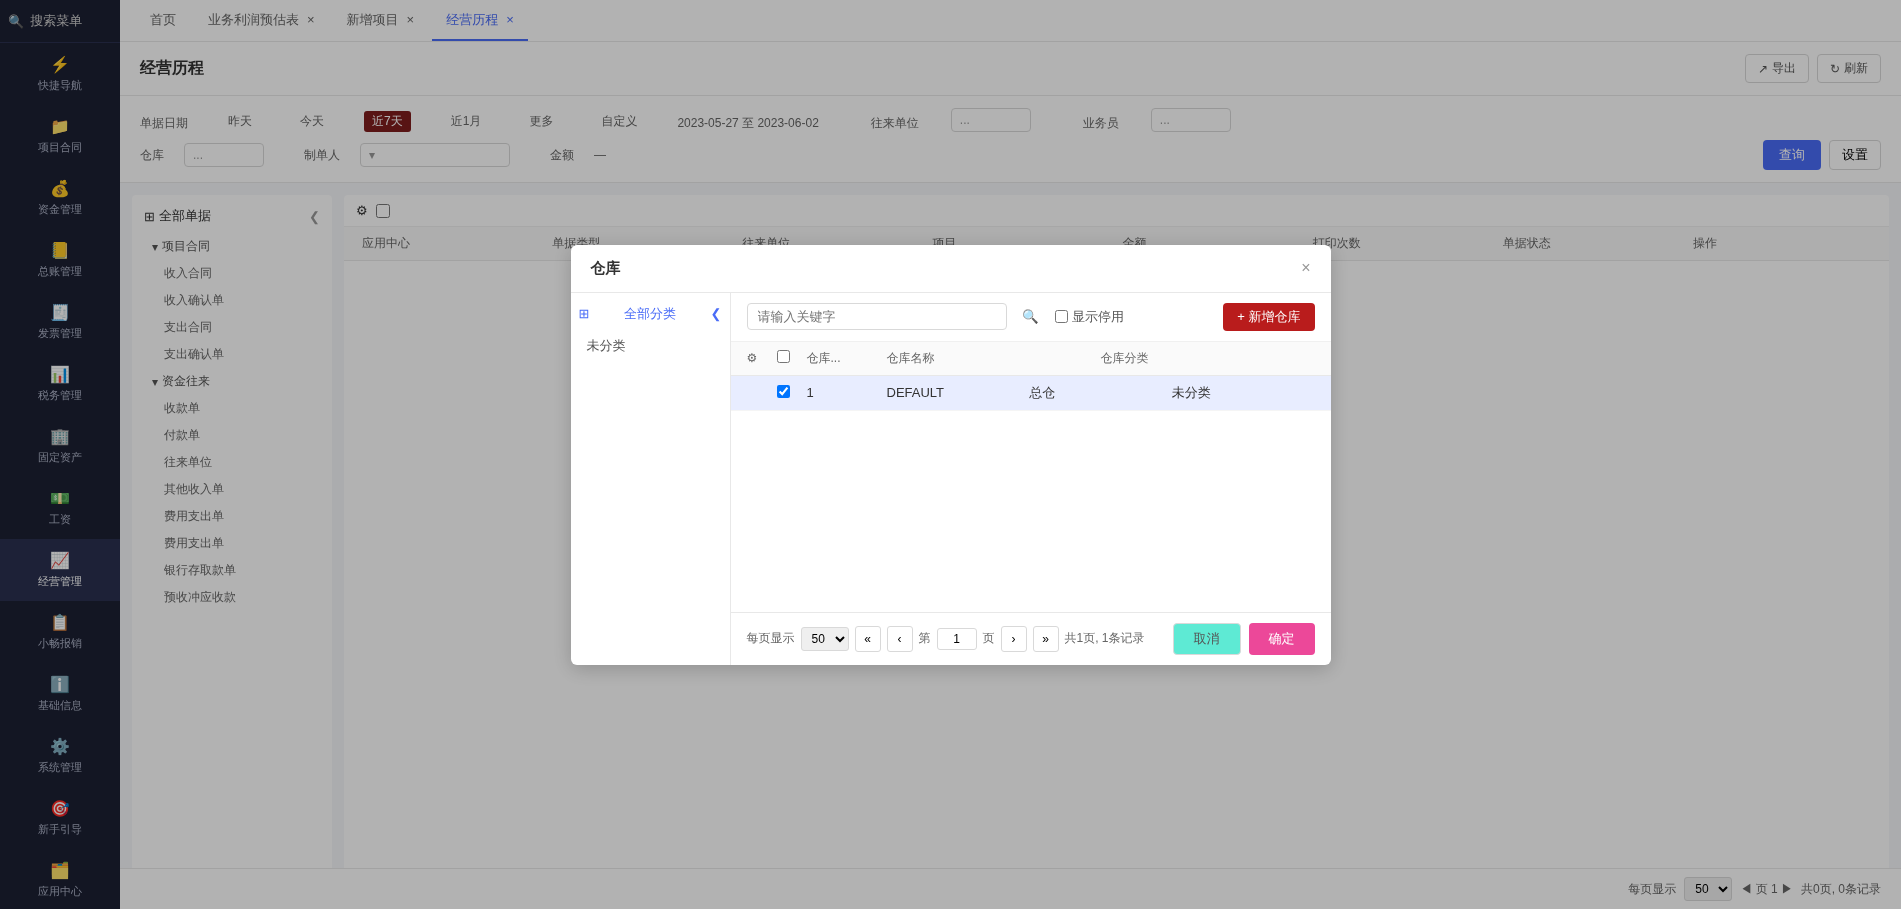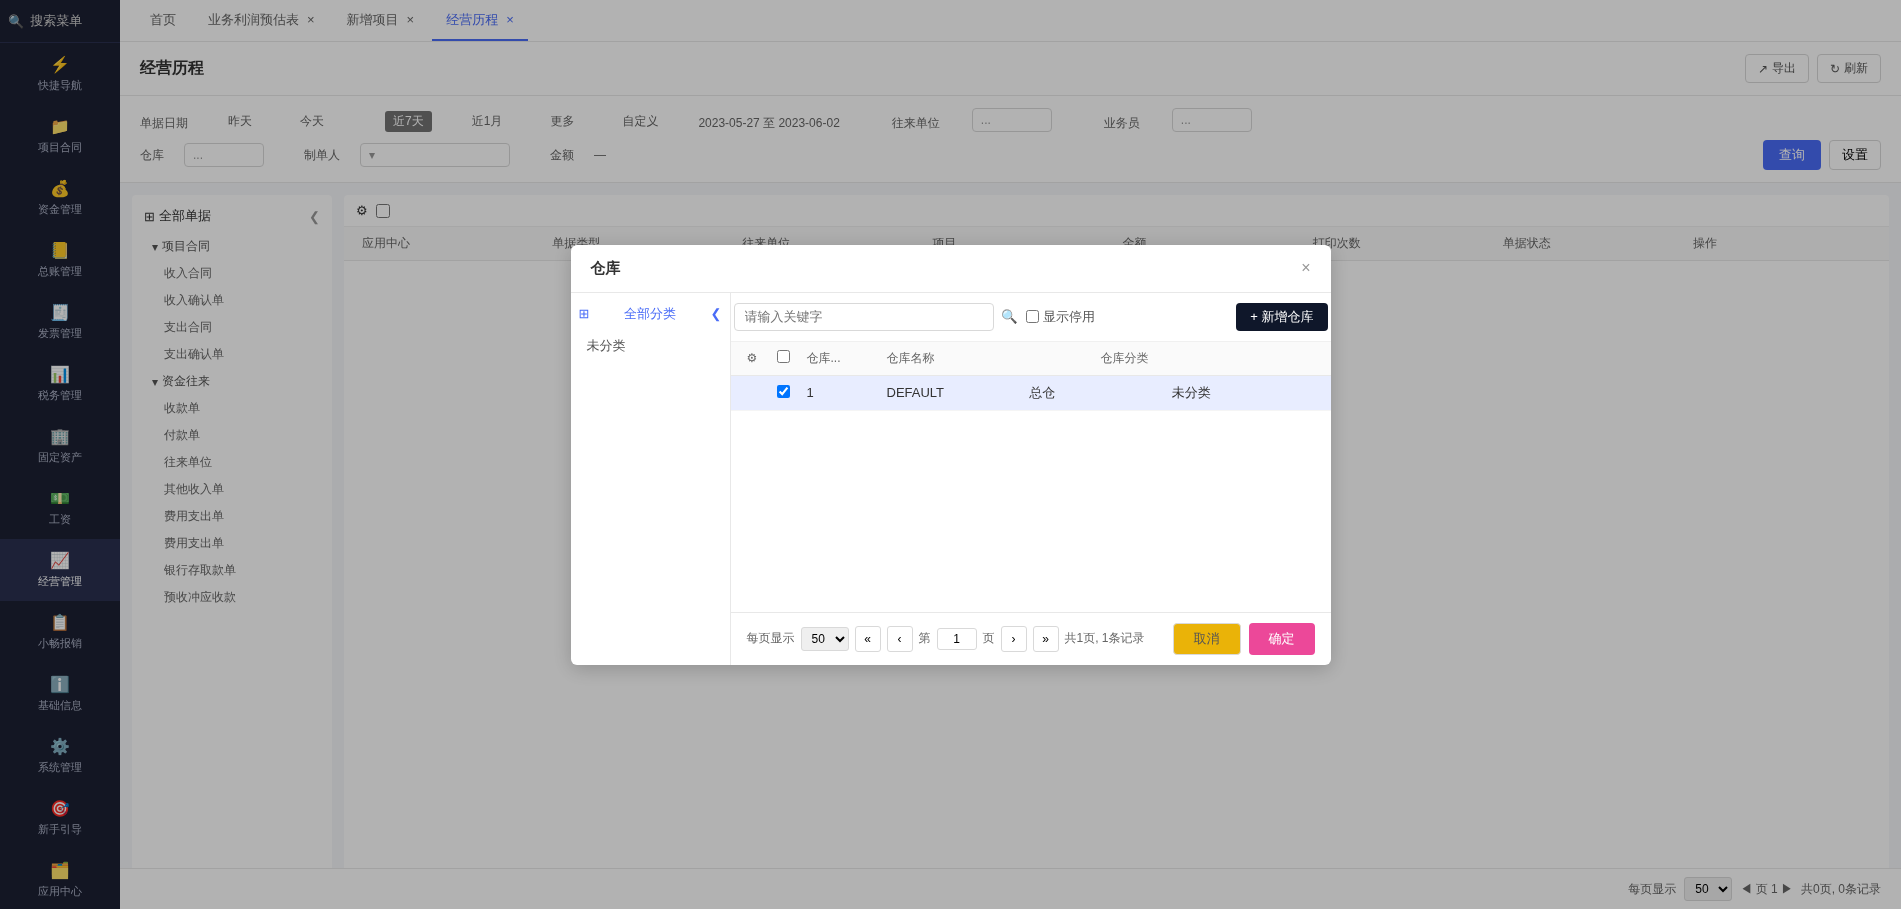--- a/index.html
+++ b/index.html
@@ -52,21 +52,21 @@
     
     .filter-area {
       background: #fff; padding: 12px 20px; border-bottom: 1px solid #e8e8e8;
     }
     .filter-row { display: flex; align-items: flex-end; gap: 32px; margin-bottom: 8px; }
     .filter-label { color: #666; font-size: 12px; white-space: nowrap; }
     .filter-date-btn {
       padding: 2px 8px; border: none; background: transparent; cursor: pointer;
       font-size: 12px; color: #666; border-radius: 3px;
     }
-    .filter-date-btn.active { background: #737373; color: #fff; margin-left: 21px; }
+    .filter-date-btn.active { background: #7f1d1d; color: #fff; }
     .filter-date-range { font-size: 12px; color: #666; }
     .filter-select {
       min-width: 80px; padding: 4px 8px; border: 1px solid #d9d9d9; border-radius: 4px;
       font-size: 12px; color: #999; cursor: pointer; display: flex; align-items: center;
       gap: 4px; background: #fff;
     }
     .filter-row2 { display: flex; align-items: center; gap: 20px; }
     .query-btn { padding: 5px 16px; background: #4a6cf7; color: #fff; border: none; border-radius: 4px; cursor: pointer; font-size: 13px; }
     .setting-btn { padding: 5px 12px; background: #fff; border: 1px solid #d9d9d9; border-radius: 4px; cursor: pointer; font-size: 13px; }
 
@@ -130,31 +130,31 @@
     }
     .modal-left-header {
       display: flex; align-items: center; justify-content: space-between;
       margin-bottom: 8px; color: #4a6cf7; font-size: 13px; font-weight: 500;
     }
     .modal-tree-item { padding: 6px 8px; font-size: 13px; color: #555; cursor: pointer; border-radius: 3px; }
 
     
     .modal-right { flex: 1; display: flex; flex-direction: column; overflow: hidden; padding: 0; }
     .modal-toolbar {
-      padding: 10px 3px; display: flex; 
+      padding: 10px 16px; display: flex; align-items: center; gap: 8px;
       border-bottom: 1px solid #f0f0f0;
     }
     .modal-search {
       flex: 1; padding: 5px 10px; border: 1px solid #d9d9d9; border-radius: 4px;
       font-size: 13px; color: #333; max-width: 260px; outline: none;
     }
     .search-btn { padding: 5px 8px; background: none; border: none; cursor: pointer; color: #999; }
     .checkbox-label { display: flex; align-items: center; gap: 4px; font-size: 13px; color: #555; }
     .add-btn {
-      margin-left: auto; padding: 5px 14px; background: #0f172a; color: #fff;
+      margin-left: auto; padding: 5px 14px; background: #b91c1c; color: #fff;
       border: none; border-radius: 4px; cursor: pointer; font-size: 13px; display: flex; align-items: center; gap: 4px;
     }
 
     
     .modal-table { flex: 1; overflow-y: auto; }
     .modal-table-header {
       display: flex; background: #fafafa; border-bottom: 1px solid #e8e8e8;
       padding: 8px 16px; font-size: 12px; color: #666; align-items: center;
     }
     .modal-table-row {
@@ -171,21 +171,21 @@
     
     .modal-footer {
       padding: 10px 16px; border-top: 1px solid #e8e8e8; display: flex;
       align-items: center; justify-content: space-between;
     }
     .modal-pagination { display: flex; align-items: center; gap: 6px; font-size: 12px; color: #666; }
     .page-btn { width: 26px; height: 26px; border: 1px solid #d9d9d9; background: #fff; border-radius: 3px; cursor: pointer; font-size: 12px; display: flex; align-items: center; justify-content: center; }
     .page-input { width: 40px; text-align: center; border: 1px solid #d9d9d9; border-radius: 3px; padding: 3px; font-size: 12px; }
     .page-select { padding: 3px 6px; border: 1px solid #d9d9d9; border-radius: 3px; font-size: 12px; }
     .modal-actions { display: flex; gap: 8px; }
-    .cancel-btn { padding: 6px 20px; border: 1px solid #d9d9d9; background: #eab308; border-radius: 4px; cursor: pointer; font-size: 13px; color: #555; }
+    .cancel-btn { padding: 6px 20px; border: 1px solid #d9d9d9; background: #5eead4; border-radius: 4px; cursor: pointer; font-size: 13px; color: #555; }
     .confirm-btn { padding: 6px 20px; background: #ec4899; color: #fff; border: none; border-radius: 4px; cursor: pointer; font-size: 13px; }
 
     .bottom-bar {
       background: #fff; padding: 8px 20px; display: flex; align-items: center;
       justify-content: flex-end; gap: 8px; border-top: 1px solid #e8e8e8;
       font-size: 12px; color: #666; position: fixed; bottom: 0; left: 120px; right: 0;
     }
   </style>
 </head>
 <body>

